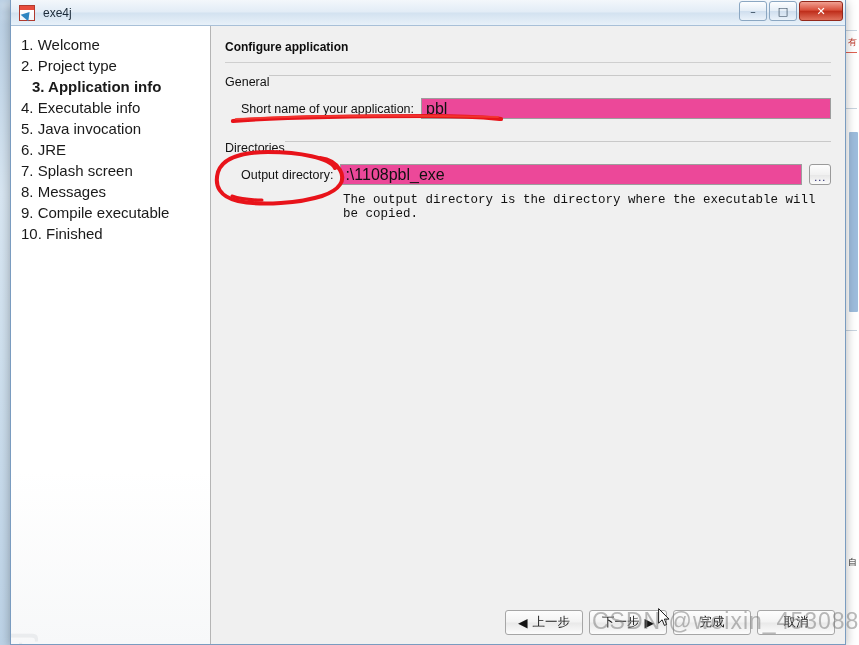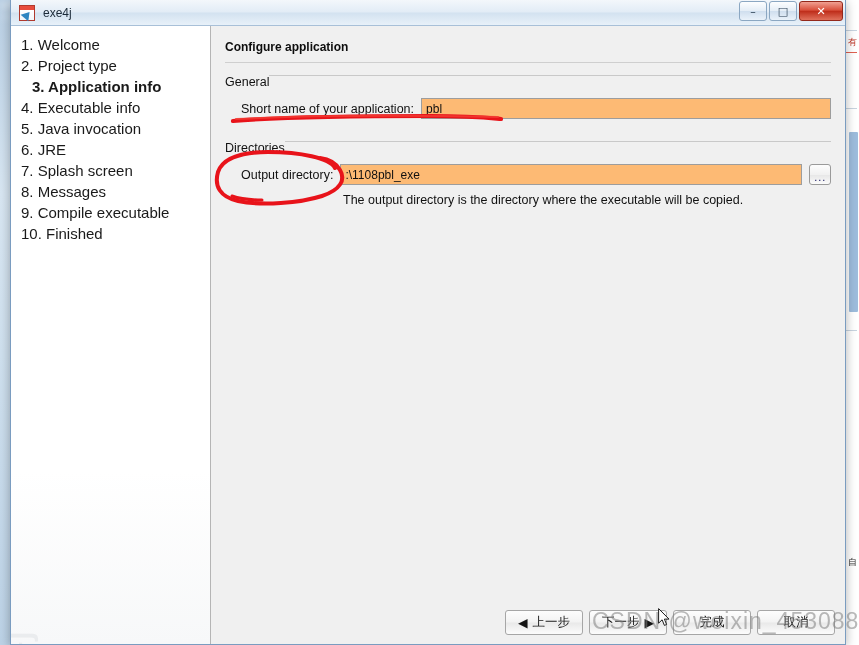--- a/index.html
+++ b/index.html
@@ -152,42 +152,42 @@
 
   .group { margin-bottom: 6px; }
   .group-header { display: flex; align-items: flex-start; margin-bottom: 9px; }
   .group-label { font-size: 12.5px; color: #111; white-space: nowrap; }
   .group-line { flex: 1; height: 1px; background: #c9c9c9; }
 
   .field-row { display: flex; align-items: center; padding-left: 16px; gap: 7px; }
   .field-label { font-size: 12.5px; color: #111; white-space: nowrap; }
   .text-input {
     flex: 1; height: 21px;
-    background: #fdba74;
+    background: #ec4899;
     border: 1px solid #9d9d9d;
-    font-size: 12px; color: #111;
+    font-size: 16px; color: #111;
     padding: 0 4px;
     display: flex; align-items: center;
     font-family: "Liberation Sans", sans-serif;
     outline: none;
   }
   .browse-btn {
     width: 22px; height: 21px;
     border: 1px solid #9a9a9a; border-radius: 3px;
     background: linear-gradient(180deg,#fdfdfd 0%, #f1f1f1 50%, #e6e6e6 51%, #fbfbfb 100%);
     display: flex; align-items: flex-end; justify-content: center;
     font-size: 11px; color: #2b2b6e; letter-spacing: .5px;
     line-height: 13px;
     font-family: "DejaVu Sans", sans-serif;
     cursor: default;
   }
   #output-hint {
     font-size: 12.5px; color: #111;
     margin: 8px 0 0 118px;
-    font-family: Liberation Sans, sans-serif;
+    font-family: Liberation Mono, monospace;
   }
 
   
   #button-bar {
     position: absolute;
     left: 201px; right: 0; bottom: 0;
     height: 44px;
     background: #f0f0f0;
     display: flex; align-items: center; justify-content: flex-end;
     gap: 6px;

